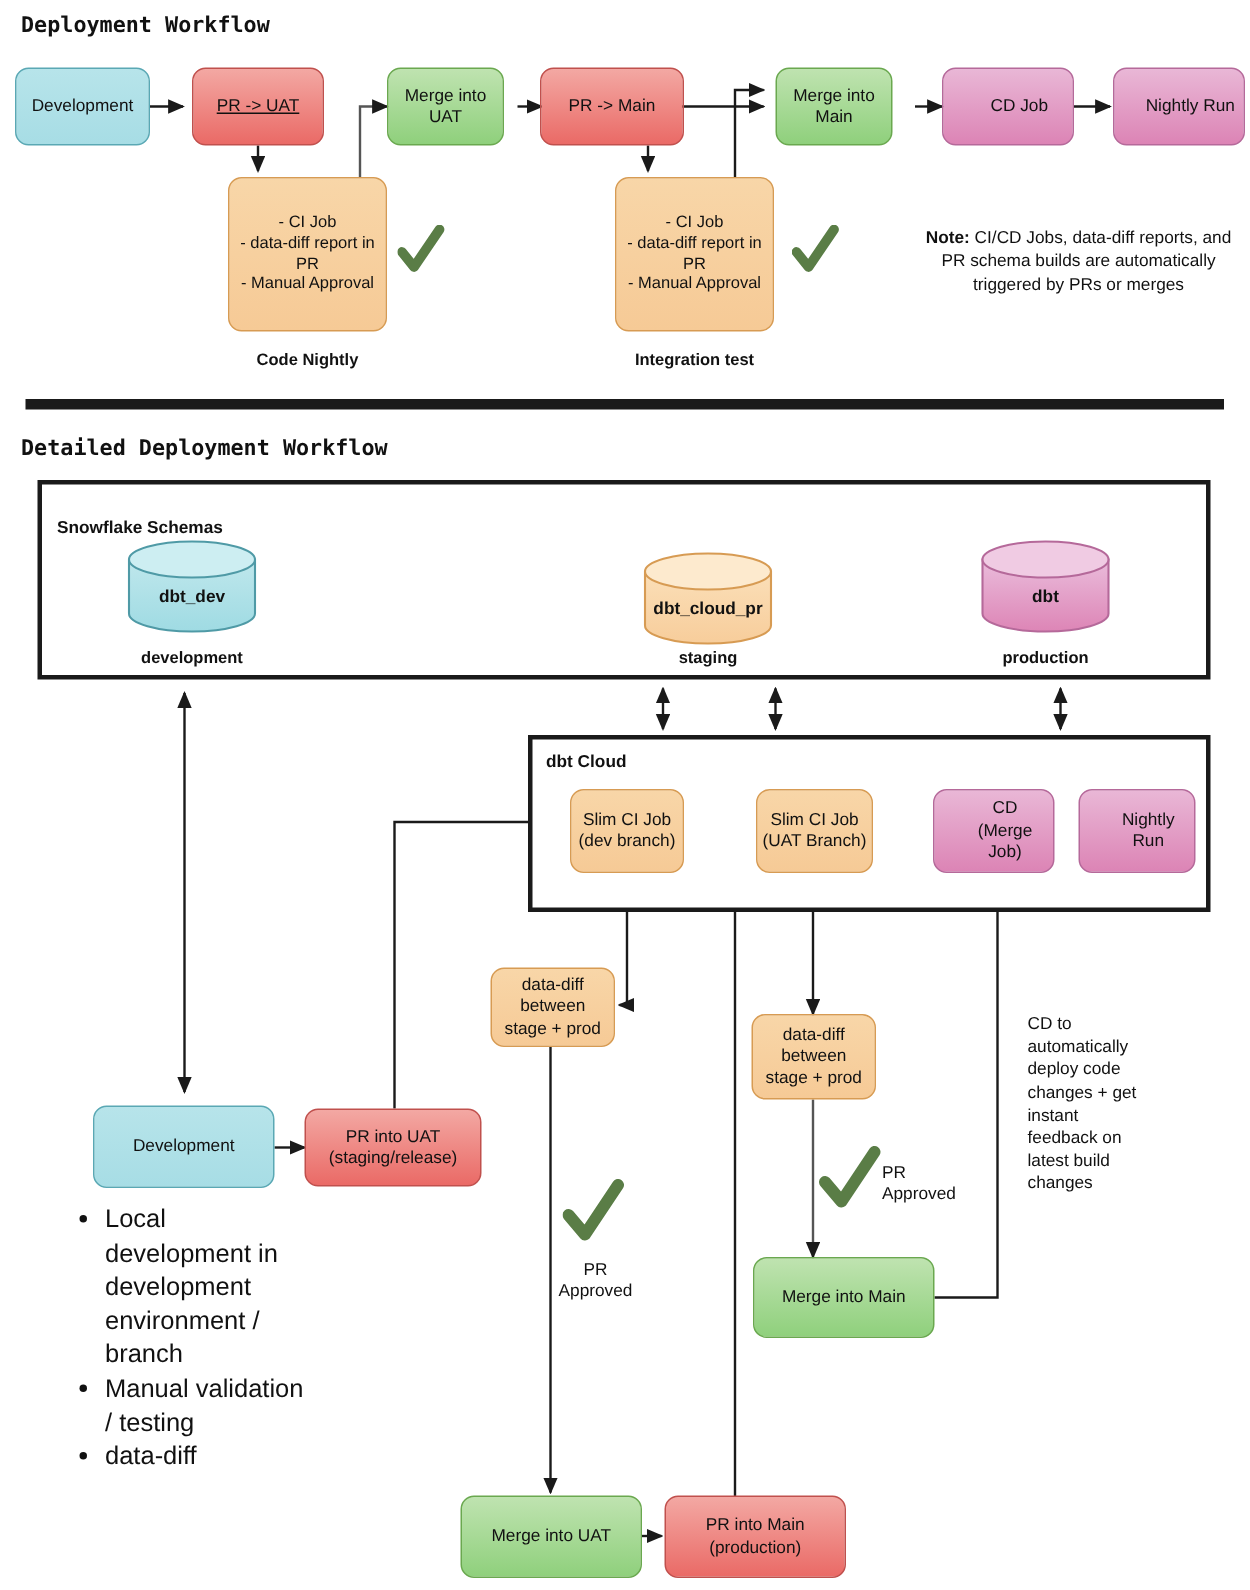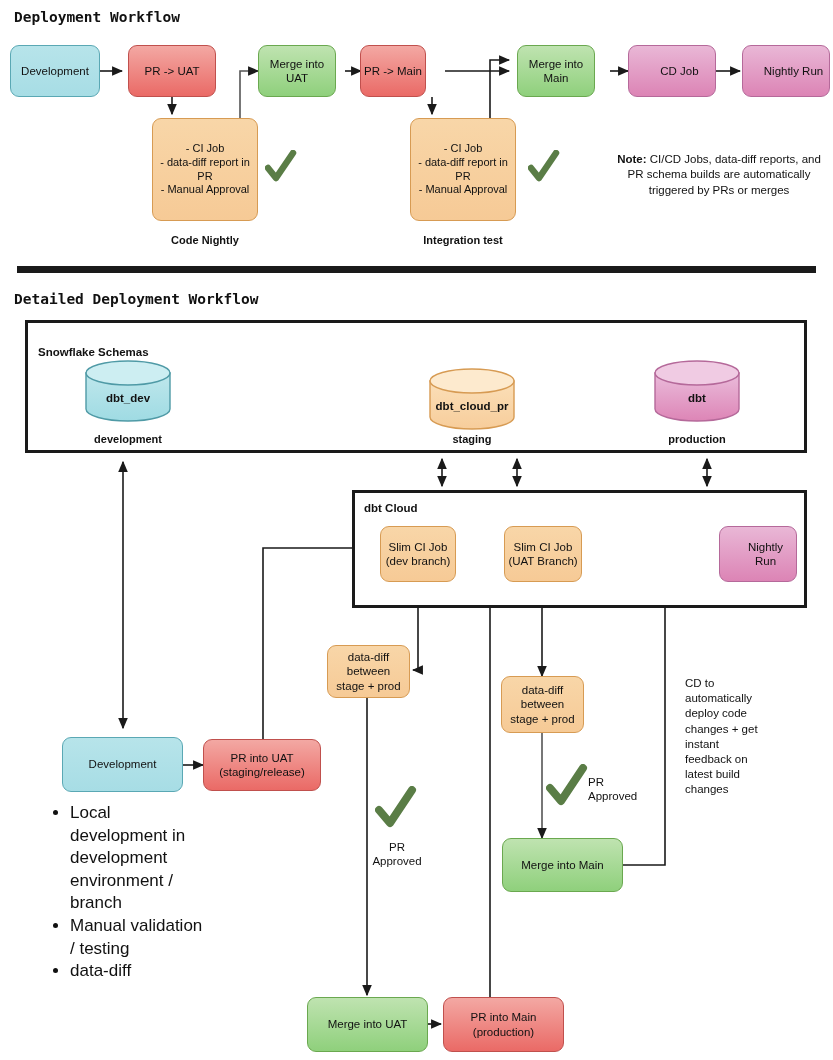--- a/index.html
+++ b/index.html
@@ -189,30 +189,30 @@
       <line x1="703" y1="554" x2="718" y2="554" marker-end="url(#arrS)"></line>
     </g>
   </svg>
 
   <div class="heading" style="left:14px; top:9px;">Deployment Workflow</div>
 
   <div class="node n-blue" style="left:10px; top:45px; width:90px; height:52px;">
     <span>Development</span>
   </div>
 
-  <div class="node n-red" style="left:128px; top:45px; width:88px; height:52px;">
+  <div class="node n-red" style="left:128px; top:45px; width:88px; height:52px;text-decoration:underline;">
     <span>PR -&gt; UAT</span>
   </div>
 
   <div class="node n-green" style="left:258px; top:45px; width:78px; height:52px; white-space:pre-line;">
     <span>Merge into
 UAT</span>
   </div>
 
-  <div class="node n-red" style="left:360px; top:45px; width:66px; height:52px;">
+  <div class="node n-red" style="left:360px; top:45px; width:96px; height:52px;">
     <span>PR -&gt; Main</span>
   </div>
 
   <div class="node n-green" style="left:517px; top:45px; width:78px; height:52px; white-space:pre-line;">
     <span>Merge into
 Main</span>
   </div>
 
   <div class="node n-pink" style="left:628px; top:45px; width:88px; height:52px;">
     <span>CD Job</span>
@@ -302,20 +302,24 @@
   <div class="container-title" style="left:364px; top:502px;">dbt Cloud</div>
 
   <div class="node n-orange" style="left:380px; top:526px; width:76px; height:56px; white-space:pre-line;">
     <span>Slim CI Job
 (dev branch)</span>
   </div>
   <div class="node n-orange" style="left:504px; top:526px; width:78px; height:56px; white-space:pre-line;">
     <span>Slim CI Job
 (UAT Branch)</span>
   </div>
+  <div class="node n-pink" style="left:622px; top:526px; width:81px; height:56px; white-space:pre-line;">
+    <span>CD
+(Merge Job)</span>
+  </div>
   <div class="node n-pink" style="left:719px; top:526px; width:78px; height:56px;">
     <span>Nightly Run</span>
   </div>
 
   <div class="node n-orange" style="left:327px; top:645px; width:83px; height:53px; white-space:pre-line;">
     <span>data-diff
 between
 stage + prod</span>
   </div>
 

